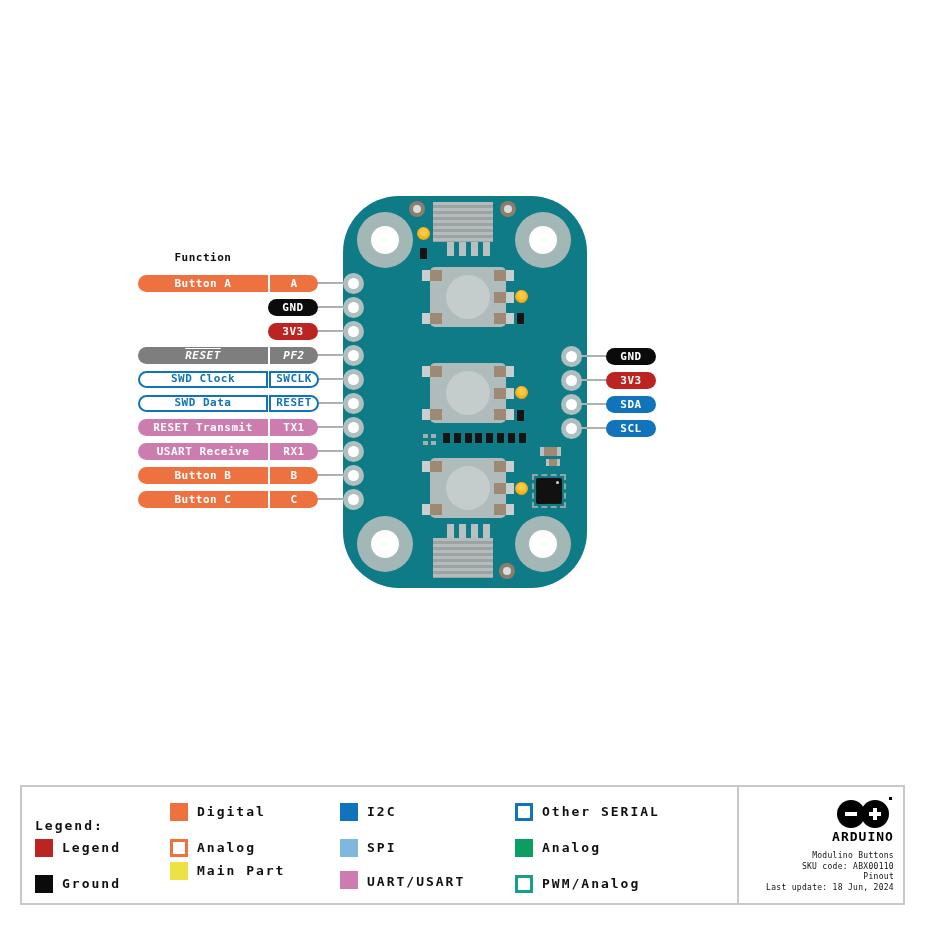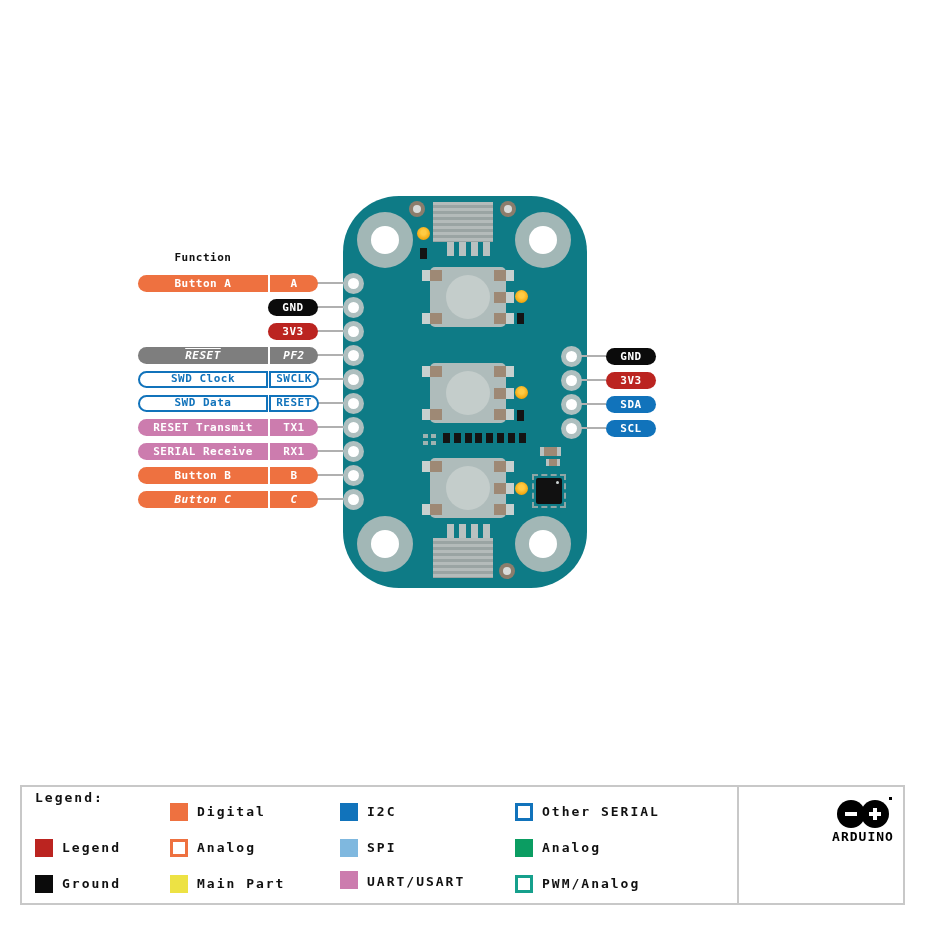--- a/index.html
+++ b/index.html
@@ -208,61 +208,61 @@
       </div>
       <div class="pill-row t-serial" style="left: 138px; top: 394.5px;">
         <div class="seg fn">SWD Data</div>
         <div class="seg pn">RESET</div>
       </div>
       <div class="pill-row t-uart" style="left: 138px; top: 418.5px;">
         <div class="seg fn">RESET Transmit</div>
         <div class="seg pn">TX1</div>
       </div>
       <div class="pill-row t-uart" style="left: 138px; top: 442.5px;">
-        <div class="seg fn">SERIAL Receive</div>
+        <div class="seg fn">USART Receive</div>
         <div class="seg pn">RX1</div>
       </div>
       <div class="pill-row t-digital" style="left: 138px; top: 466.5px;">
         <div class="seg fn">Button B</div>
         <div class="seg pn">B</div>
       </div>
-      <div class="pill-row t-digital" style="left: 138px; top: 490.5px; font-style: italic;">
+      <div class="pill-row t-digital" style="left: 138px; top: 490.5px;">
         <div class="seg fn">Button C</div>
         <div class="seg pn">C</div>
       </div>
     </div>
   <div id="right-rows">
       <div class="rpill" style="left: 606px; top: 347.5px; background: var(--c-ground);">GND</div>
       <div class="rpill" style="left: 606px; top: 371.5px; background: var(--c-power);">3V3</div>
       <div class="rpill" style="left: 606px; top: 395.5px; background: var(--c-i2c);">SDA</div>
       <div class="rpill" style="left: 606px; top: 419.5px; background: var(--c-i2c);">SCL</div>
     </div>
 
   <div id="legend-box">
     <div id="legend-items">
-        <div class="lg-item" style="left: 13px; top: 1px; align-items: center;">
+        <div class="lg-item" style="left: 13px; top: 29px; align-items: center;">
           <div class="lg-label">Legend:</div>
         </div>
         <div class="lg-item" style="left: 13px; top: 51px;">
           <div class="lg-sw" style="background: var(--c-power);"></div>
           <div class="lg-label">Legend</div>
         </div>
         <div class="lg-item" style="left: 13px; top: 87px;">
           <div class="lg-sw" style="background: var(--c-ground);"></div>
           <div class="lg-label">Ground</div>
         </div>
         <div class="lg-item" style="left: 148px; top: 15px;">
           <div class="lg-sw" style="background: var(--c-digital);"></div>
           <div class="lg-label">Digital</div>
         </div>
         <div class="lg-item" style="left: 148px; top: 51px;">
           <div class="lg-sw" style="background: rgb(255, 255, 255); border: 3px solid var(--c-digital);"></div>
           <div class="lg-label">Analog</div>
         </div>
-        <div class="lg-item" style="left: 148px; top: 87px; justify-content: flex-end;">
+        <div class="lg-item" style="left: 148px; top: 74px; justify-content: flex-end;">
           <div class="lg-sw" style="background: var(--c-main_part);"></div>
           <div class="lg-label">Main Part</div>
         </div>
         <div class="lg-item" style="left: 318px; top: 15px;">
           <div class="lg-sw" style="background: var(--c-i2c);"></div>
           <div class="lg-label">I2C</div>
         </div>
         <div class="lg-item" style="left: 318px; top: 51px;">
           <div class="lg-sw" style="background: var(--c-spi);"></div>
           <div class="lg-label">SPI</div>
@@ -290,14 +290,20 @@
       <div class="logo-c" style="left:0">
           <div class="logo-h"></div>
         </div>
       <div class="logo-c" style="left:24px">
           <div class="logo-h"></div>
           <div class="logo-v"></div>
         </div>
     </div>
     <div class="logo-tm"></div>
     <div id="brand-name">ARDUINO</div>
+    <div id="brand-info">
+      <div>Modulino Buttons</div>
+      <div>SKU code: ABX00110</div>
+      <div>Pinout</div>
+      <div>Last update: 18 Jun, 2024</div>
+    </div>
   </div>
 </div>
 
 </body></html>

